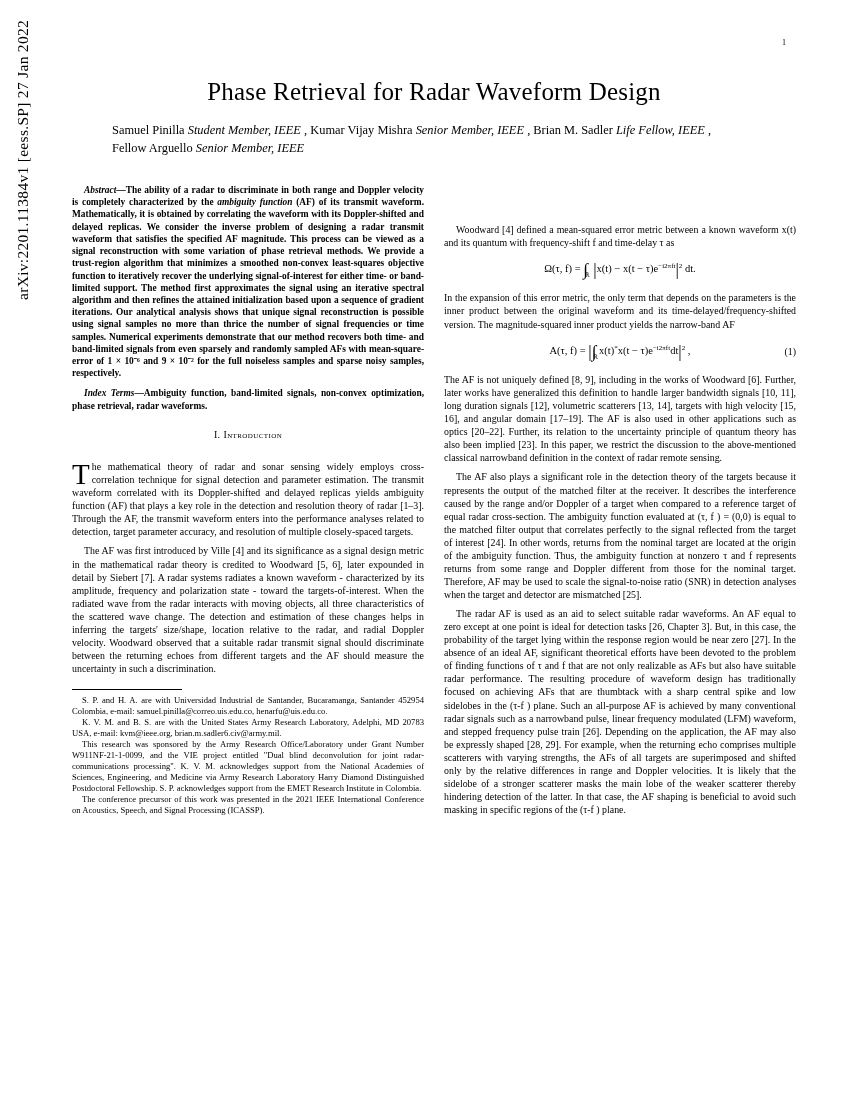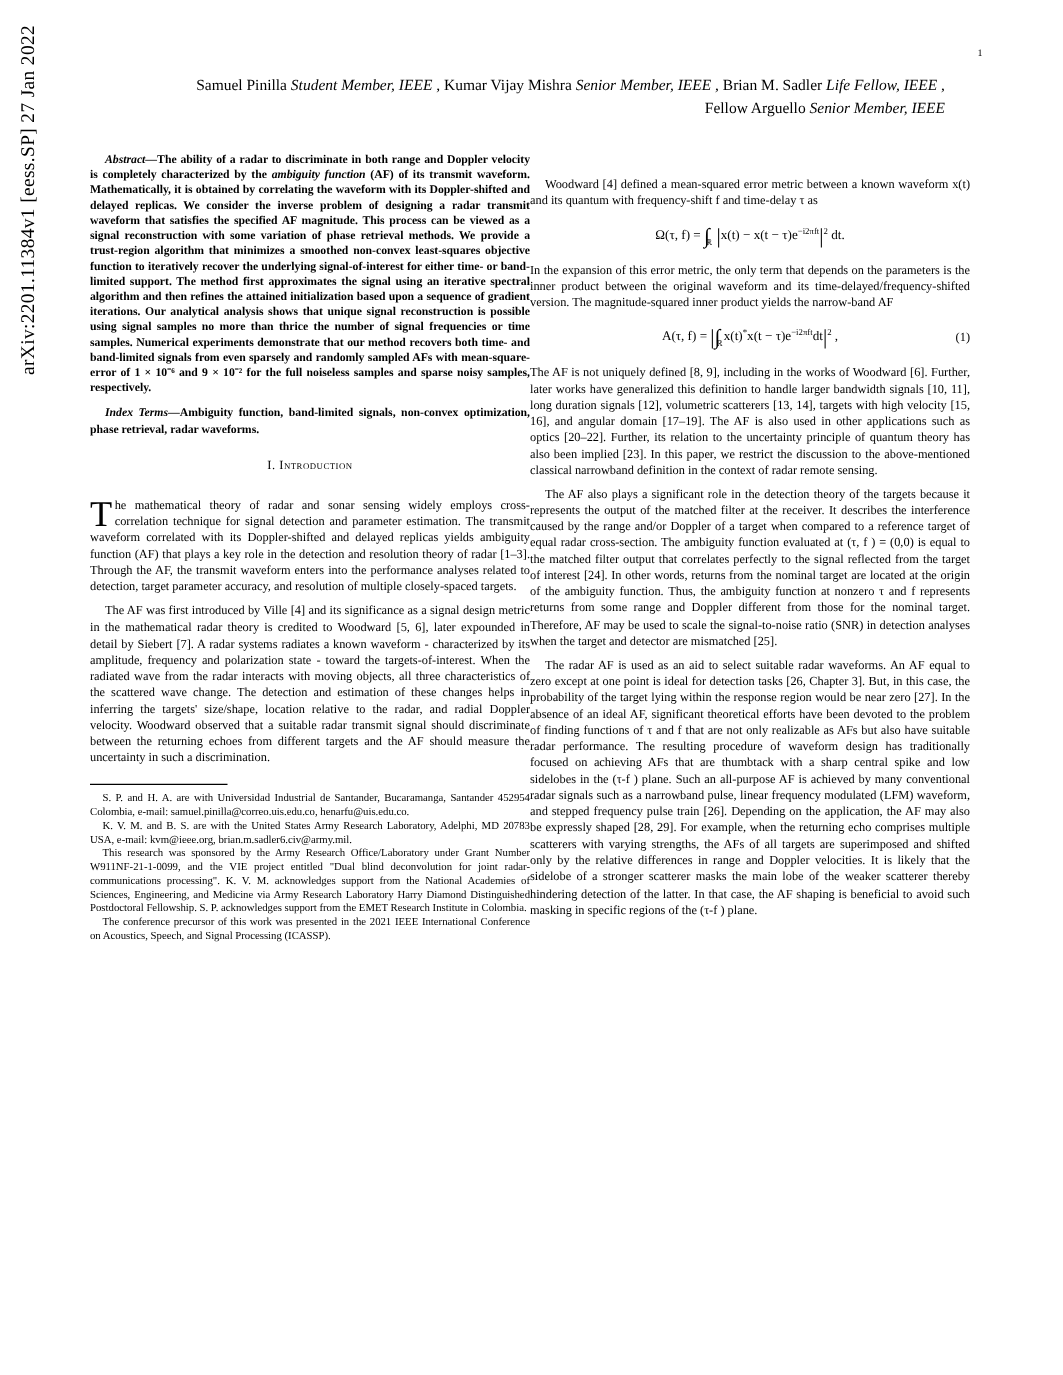--- a/index.html
+++ b/index.html
@@ -46,30 +46,31 @@
   }
   .title {
     text-align: center;
     font-size: 25px;
     font-family: "Liberation Serif", serif;
     margin-top: 18px;
     margin-bottom: 16px;
     letter-spacing: 0.2px;
   }
   .authors {
-    text-align: right;
+    text-align: left;
     font-size: 12.4px;
     line-height: 1.45;
     margin: 0 40px 26px 40px;
   }
   .authors .it { font-style: italic; }
 
   .cols {
     display: flex;
-    align-items: center;
+    gap: 20px;
+    align-items: flex-end;
   }
   .col {
     width: 352px;
     text-align: justify;
     font-size: 9.9px;
     line-height: 1.32;
   }
   p { margin: 0; }
   .indent { text-indent: 12px; }
   .abstract {
@@ -157,20 +158,21 @@
 <body>
 
 <div class="page">
 
   <div class="page-number">1</div>
 
   <div class="arxiv-stamp">arXiv:2201.11384v1  [eess.SP]  27 Jan 2022</div>
 
   <div class="content">
 
+    <div class="title">Phase Retrieval for Radar Waveform Design</div>
 
     <div class="authors">
       <span>Samuel Pinilla</span>
       <span class="it">Student Member, IEEE</span>
       <span>, Kumar Vijay Mishra</span>
       <span class="it">Senior Member, IEEE</span>
       <span>, Brian M. Sadler</span>
       <span class="it">Life Fellow, IEEE</span>
       <span>,</span>
       <br>

